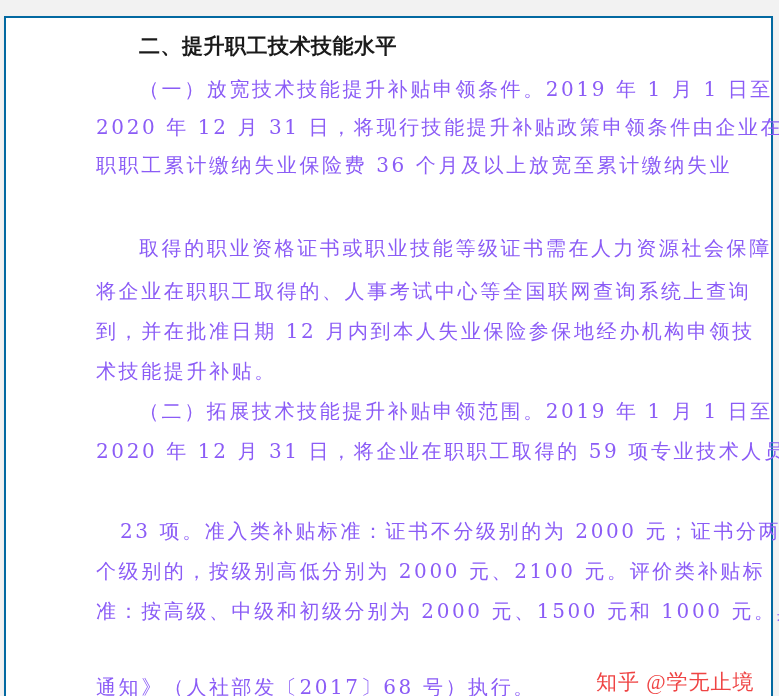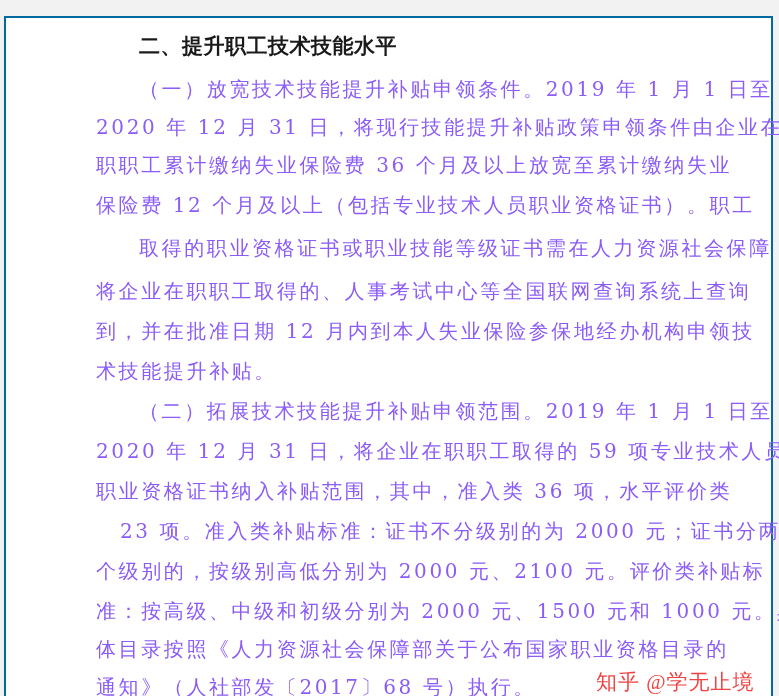--- a/index.html
+++ b/index.html
@@ -60,29 +60,26 @@
   </style>
 </head>
 <body>
 
 <div class="card">
   <div class="heading">二、提升职工技术技能水平</div>
 
   <div class="line indent" style="top:58px;">（一）放宽技术技能提升补贴申领条件。2019 年 1 月 1 日至</div>
   <div class="line" style="top:96px;">2020 年 12 月 31 日，将现行技能提升补贴政策申领条件由企业在</div>
   <div class="line" style="top:134px;">职职工累计缴纳失业保险费 36 个月及以上放宽至累计缴纳失业</div>
-  <div class="line" style="top:174px;">保险费 12 个月及以上（包括专业技术人员职业资格证书）。职工</div>
   <div class="line" style="top:217px;margin-left:43px;">取得的职业资格证书或职业技能等级证书需在人力资源社会保障</div>
   <div class="line" style="top:260px;">将企业在职职工取得的、人事考试中心等全国联网查询系统上查询</div>
   <div class="line" style="top:300px;">到，并在批准日期 12 月内到本人失业保险参保地经办机构申领技</div>
   <div class="line" style="top:340px;">术技能提升补贴。</div>
 
   <div class="line indent" style="top:380px;">（二）拓展技术技能提升补贴申领范围。2019 年 1 月 1 日至</div>
   <div class="line" style="top:420px;">2020 年 12 月 31 日，将企业在职职工取得的 59 项专业技术人员</div>
-  <div class="line" style="top:460px;">职业资格证书纳入补贴范围，其中，准入类 36 项，水平评价类</div>
   <div class="line" style="top:500px;margin-left:24px;">23 项。准入类补贴标准：证书不分级别的为 2000 元；证书分两</div>
   <div class="line" style="top:540px;">个级别的，按级别高低分别为 2000 元、2100 元。评价类补贴标</div>
   <div class="line" style="top:580px;">准：按高级、中级和初级分别为 2000 元、1500 元和 1000 元。具</div>
-  <div class="line" style="top:618px;">体目录按照《人力资源社会保障部关于公布国家职业资格目录的</div>
   <div class="line" style="top:656px;">通知》（人社部发〔2017〕68 号）执行。</div>
 
   <div class="watermark">知乎 @学无止境</div>
 </div>
 
 </body></html>

